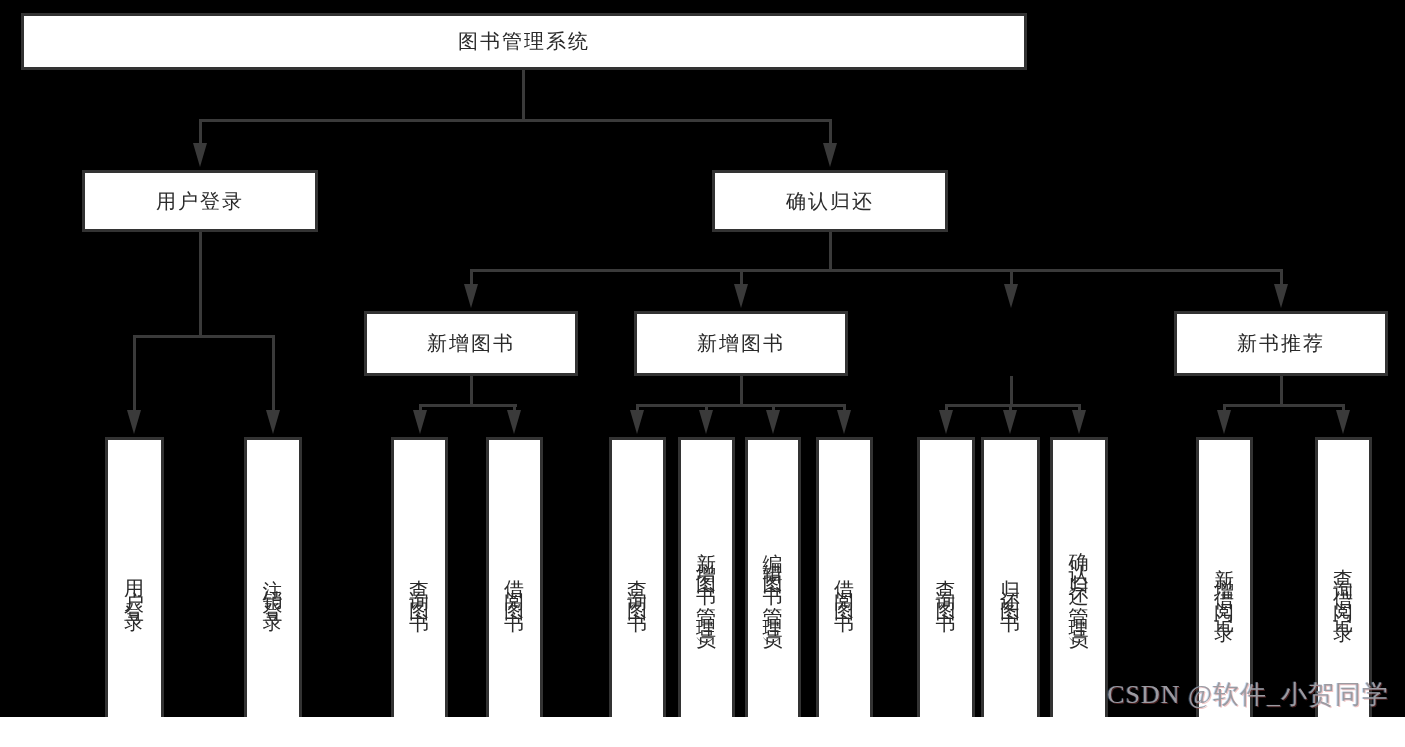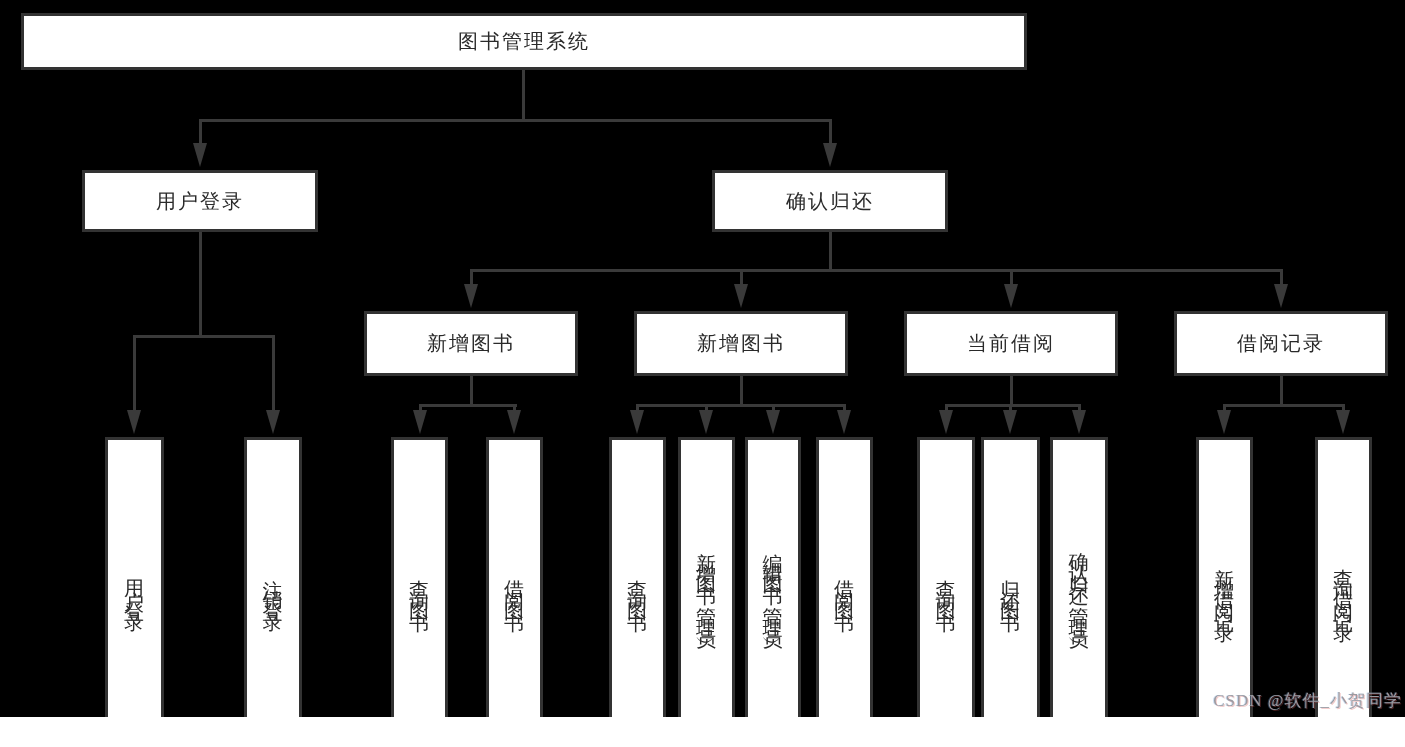--- a/index.html
+++ b/index.html
@@ -37,22 +37,22 @@
   .vline{position:absolute;width:3px;background:#3a3a3a;}
   .hline{position:absolute;height:3px;background:#3a3a3a;}
   .arrow{
     position:absolute;width:0;height:0;
     border-left:7px solid transparent;
     border-right:7px solid transparent;
     border-top:24px solid #3a3a3a;
   }
   .watermark{
     position:absolute;
-    right:3px;bottom:5px;
-    font-size:17px;
+    right:16px;bottom:5px;
+    font-size:26px;
     color:#9b9ba1;
     letter-spacing:1px;
     text-shadow:1px 1px 0 rgba(214,92,92,0.35), -1px 0 0 rgba(110,160,220,0.35);
     z-index:5;
     white-space:nowrap;
   }
 </style>
 </head>
 <body>
 
@@ -93,25 +93,22 @@
   <div class="arrow" style="left:1004px;top:284px"></div>
   <div class="vline" style="left:1280px;top:269px;height:17px"></div>
   <div class="arrow" style="left:1274px;top:284px"></div>
 
   <div class="box" style="left:364px;top:311px;width:214px;height:65px">
     <span class="lbl">新增图书</span>
   </div>
   <div class="box" style="left:634px;top:311px;width:214px;height:65px">
     <span class="lbl">新增图书</span>
   </div>
-  <div class="box" style="left:904px;top:311px;width:214px;height:65px">
-    <span class="lbl">当前借阅</span>
-  </div>
   <div class="box" style="left:1174px;top:311px;width:214px;height:65px">
-    <span class="lbl">借阅记录</span>
+    <span class="lbl">新书推荐</span>
   </div>
 
   <div class="vline" style="left:470px;top:376px;height:31px"></div>
   <div class="hline" style="left:419px;top:404px;width:98px"></div>
   <div class="vline" style="left:419px;top:404px;height:9px"></div>
   <div class="arrow" style="left:413px;top:410px"></div>
   <div class="vline" style="left:513px;top:404px;height:9px"></div>
   <div class="arrow" style="left:507px;top:410px"></div>
 
   <div class="vline" style="left:740px;top:376px;height:31px"></div>

